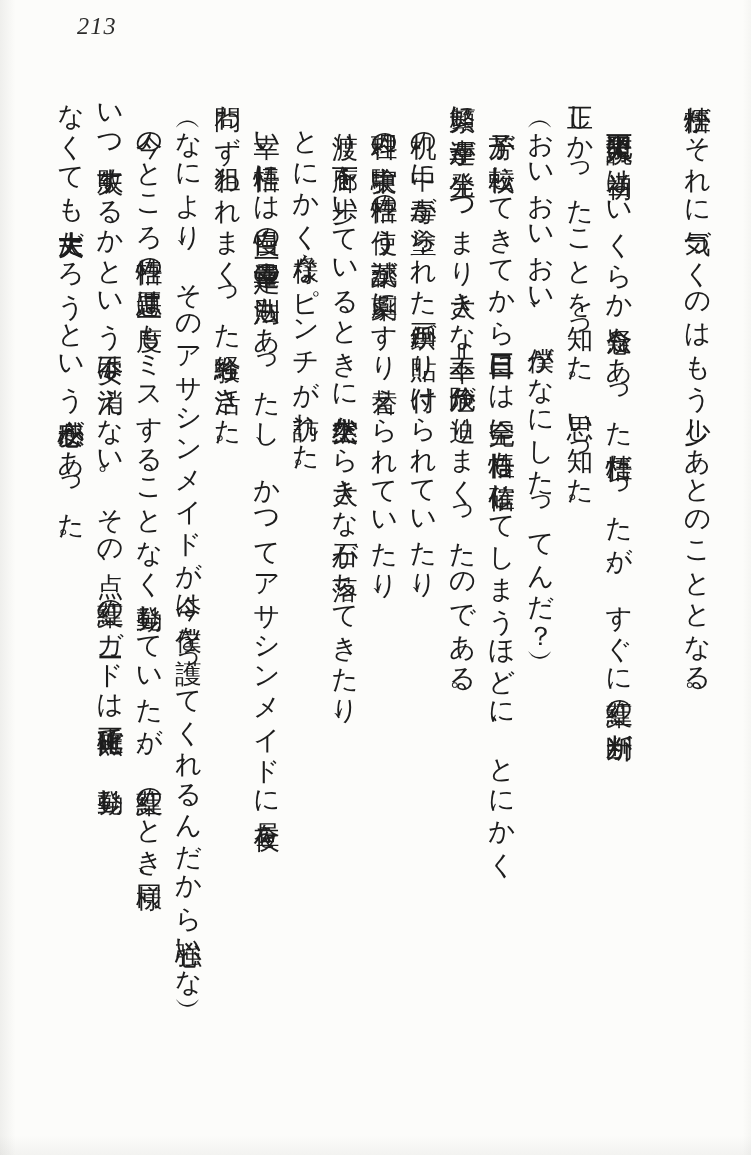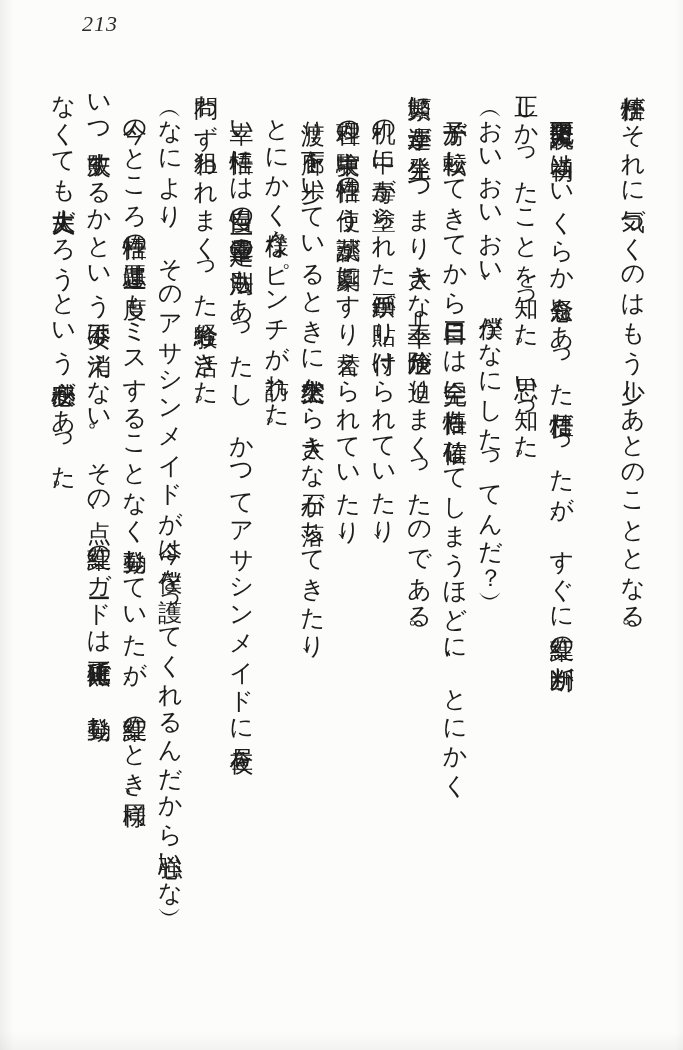--- a/index.html
+++ b/index.html
@@ -16,21 +16,21 @@
     background-image:
       linear-gradient(to right, rgba(120,120,115,0.10), rgba(120,120,115,0.0) 14px),
       linear-gradient(to left,  rgba(120,120,115,0.05), rgba(120,120,115,0.0) 8px),
       linear-gradient(to top,   rgba(120,120,115,0.07), rgba(120,120,115,0.0) 18px);
     overflow: hidden;
     font-family: "Liberation Serif", "DejaVu Serif", serif;
   }
   .page-number {
     position: absolute;
     top: 11px;
-    left: 82px;
+    left: 70px;
     font-family: "Liberation Serif", "DejaVu Serif", serif;
     font-style: italic;
     font-size: 22px;
     letter-spacing: 1px;
     color: #2b2b2b;
   }
   .page-text {
     position: absolute;
     top: 78px;
     right: 33px;

